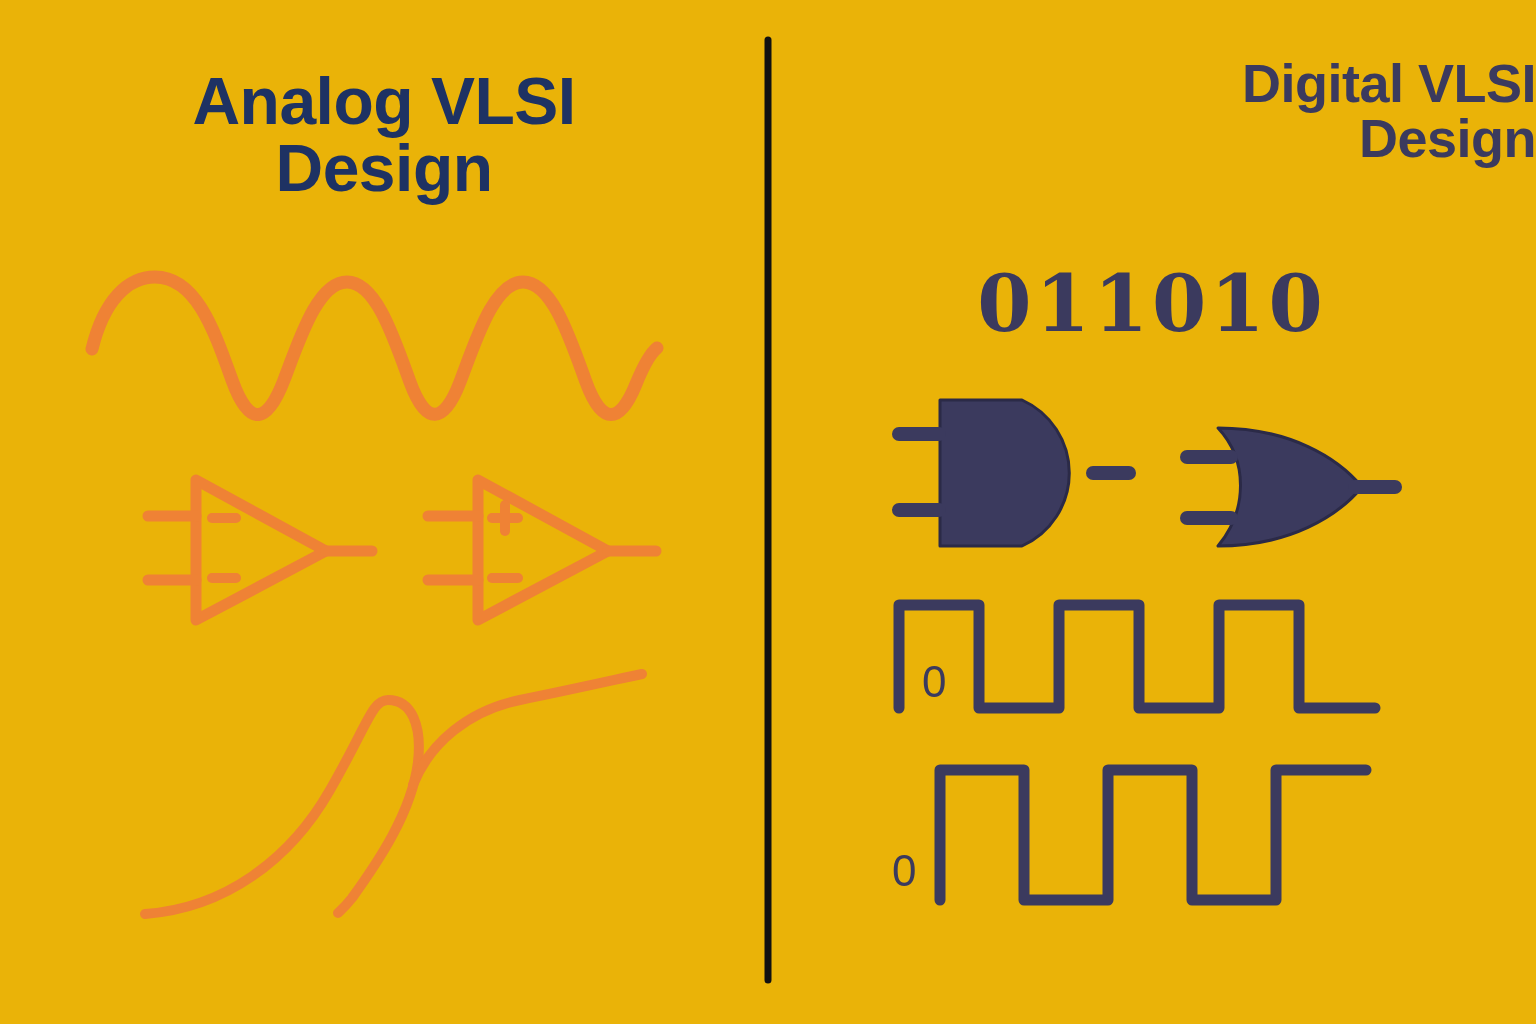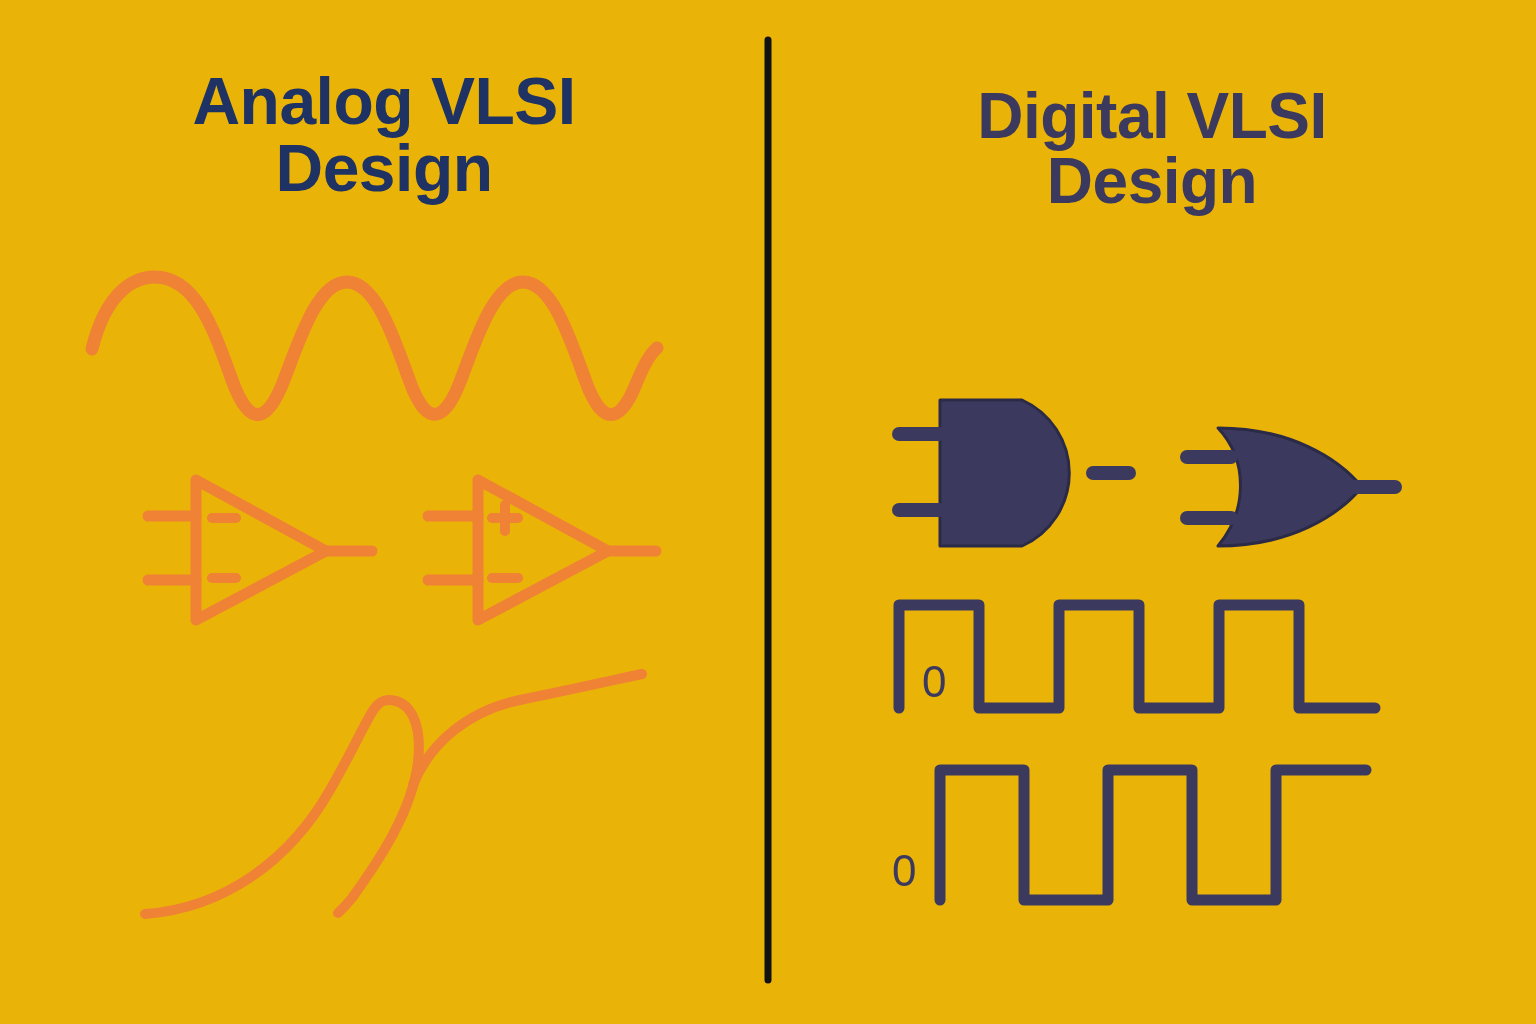--- a/index.html
+++ b/index.html
@@ -41,23 +41,24 @@
     white-space: pre-line;
     -webkit-font-smoothing: antialiased;
   }
 
   #analog-title {
     top: 68px;
     font-size: 66px;
     color: #1e3263;
   }
   #digital-title {
-    top: 84px;
-    font-size: 64px;
+    top: 56px;
+    font-size: 54px;
     color: #3b3a5e;
+    text-align: right;
   }
 
   #binary-string {
     position: absolute;
     top: 258px;
     left: 0;
     width: 100%;
     text-align: center;
     font-family: "DejaVu Serif", serif;
     font-size: 78px;
@@ -87,20 +88,21 @@
 <div id="stage" style="background: #eab308;">
 
   <div class="panel" id="panel-analog">
     <div class="panel-title" id="analog-title" style="color: rgb(30, 50, 99);">Analog VLSI
 Design</div>
   </div>
 
   <div class="panel" id="panel-digital">
     <div class="panel-title" id="digital-title" style="color: rgb(59, 58, 94);">Digital VLSI
 Design</div>
+    <div id="binary-string" style="color: rgb(59, 58, 94);">011010</div>
   </div>
 
   <svg class="svg-layer" viewBox="0 0 1536 1024" xmlns="http://www.w3.org/2000/svg">
 
     <line id="divider-line" x1="768" y1="40" x2="768" y2="980" stroke="#111111" stroke-width="7" stroke-linecap="round"></line>
 
     <path id="sine-wave" fill="none" stroke="#ef8235" stroke-width="13" stroke-linecap="round" stroke-linejoin="round" d="M 92,349
              C 104,300 128,277 155,277
              C 196,277 214,330 232,380
              C 250,430 268,422 284,380

